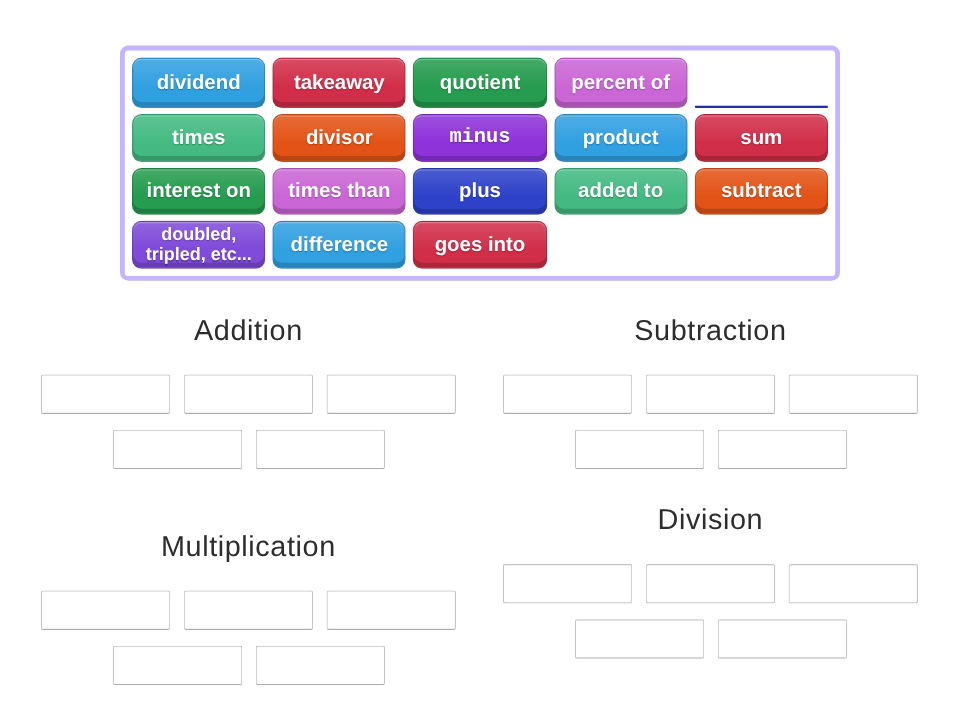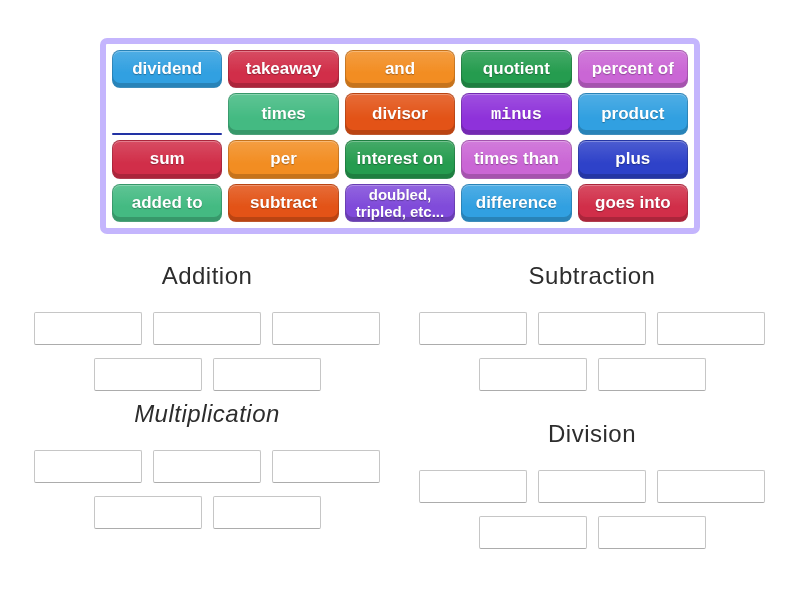--- a/index.html
+++ b/index.html
@@ -11,21 +11,21 @@
     font-family: "Liberation Sans", sans-serif;
   }
 
   
   .board {
     position: absolute;
     left: 100px; top: 38px;
     width: 600px; height: 196px;
     box-sizing: border-box;
     background: #ffffff;
-    border: 6px solid #c4b5fd;
+    border: 4px solid #c4b5fd;
     border-radius: 7px;
     padding: 6px;
     display: grid;
     grid-template-columns: repeat(5, 1fr);
     grid-auto-rows: 1fr;
     gap: 5px 6px;
   }
 
   .tile {
     border-radius: 8px;
@@ -50,21 +50,21 @@
   .tile.xs { font-size: 15px; white-space: normal; line-height: 1.15; }
 
   
   .group {
     position: absolute;
     width: 356px;
     text-align: center;
   }
   .group-tl { left: 29px;  top: 262px; }
   .group-tr { left: 414px; top: 262px; }
-  .group-bl { left: 29px;  top: 400px; font-style: italic; }
+  .group-bl { left: 29px;  top: 442px; }
   .group-br { left: 414px; top: 420px; }
 
   .group h2 {
     margin: 0 0 22px 0;
     font-size: 24px;
     font-weight: normal;
     line-height: 28px;
     color: #2d2d2d;
     letter-spacing: 0.5px;
   }
@@ -83,30 +83,28 @@
     border-bottom-color: #acacac;
     border-radius: 2px;
   }
 </style>
 </head>
 <body>
 
 <div class="board">
   <div class="tile" style="background-color: rgb(45, 158, 224);">dividend</div>
   <div class="tile" style="background-color: rgb(208, 42, 69); text-align: center;">takeaway</div>
-  <div class="tile" style="background-color: rgb(242, 139, 30);">and</div>
   <div class="tile" style="background-color: rgb(33, 154, 75);">quotient</div>
   <div class="tile" style="background-color: rgb(201, 99, 212);">percent of</div>
   <div class="tile sm" style="background-color: rgb(42, 62, 200); margin-top: 40px;">in addition to</div>
   <div class="tile" style="background-color: rgb(64, 185, 128);">times</div>
   <div class="tile" style="background-color: rgb(226, 80, 18);">divisor</div>
   <div class="tile" style="background-color: rgb(140, 46, 217); font-family: Liberation Mono, monospace;">minus</div>
   <div class="tile" style="background-color: rgb(45, 158, 224);">product</div>
   <div class="tile" style="background-color: rgb(208, 42, 69);">sum</div>
-  <div class="tile" style="background-color: rgb(242, 139, 30);">per</div>
   <div class="tile" style="background-color: rgb(33, 154, 75);">interest on</div>
   <div class="tile" style="background-color: rgb(201, 99, 212);">times than</div>
   <div class="tile" style="background-color: rgb(42, 62, 200);">plus</div>
   <div class="tile" style="background-color: rgb(64, 185, 128);">added to</div>
   <div class="tile" style="background-color: rgb(226, 80, 18);">subtract</div>
   <div class="tile xs" style="background-color: rgb(125, 71, 217);">doubled, tripled, etc...</div>
   <div class="tile" style="background-color: rgb(45, 158, 224);">difference</div>
   <div class="tile" style="background-color: rgb(208, 42, 69);">goes into</div>
 </div>
 

